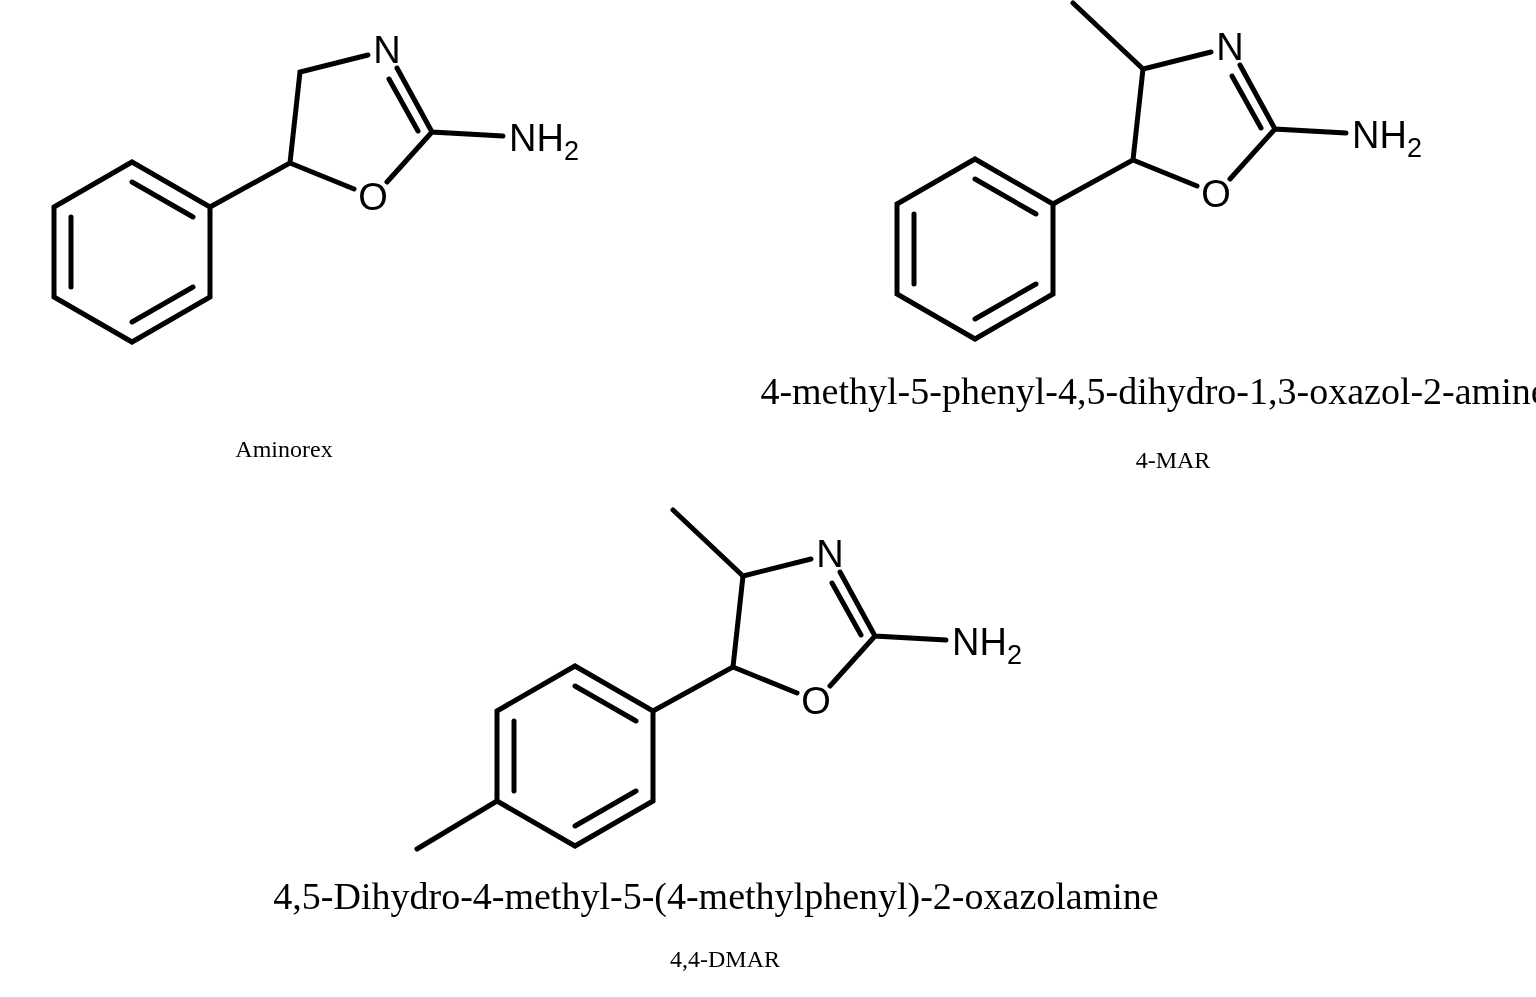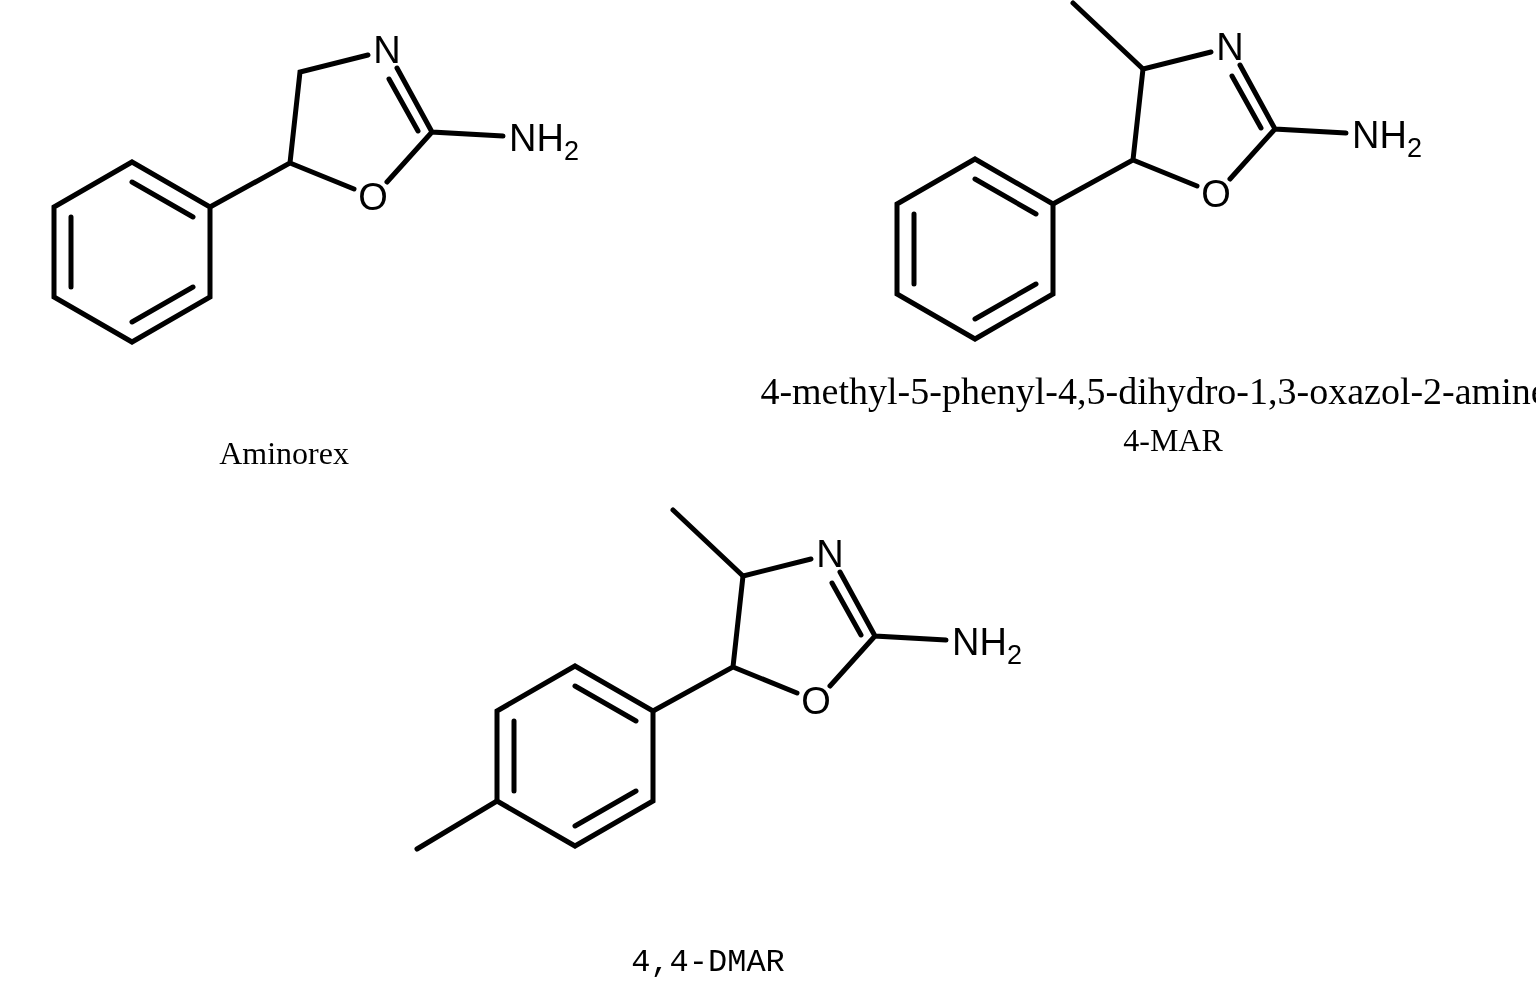--- a/index.html
+++ b/index.html
@@ -33,21 +33,21 @@
   }
   .mol-label {
     position: absolute;
     transform: translateX(-50%);
     white-space: nowrap;
     color: #000000;
     font-family: "Liberation Serif", "DejaVu Serif", serif;
     line-height: 1;
   }
   .iupac { font-size: 38px; }
-  .common { font-size: 32px; }
+  .common { font-size: 24px; }
 </style>
 </head>
 <body>
 
 <div class="canvas">
 
   <svg class="structures" viewBox="0 0 1536 997">
 
     <g>
       <path class="bond" d="M132,162 L210,207 L210,297 L132,342 L54,297 L54,207 Z"></path>
@@ -79,17 +79,18 @@
       <path class="bond" d="M743,576 L673,510"></path>
       <text class="atom" x="830" y="567" text-anchor="middle">N</text>
       <text class="atom" x="816" y="714" text-anchor="middle">O</text>
       <text class="atom" x="952" y="655"><tspan>NH</tspan><tspan class="sub" dy="9">2</tspan></text>
     </g>
   </svg>
 
   <div class="mol-label common" style="left:284px; top:437px;">Aminorex</div>
 
   <div class="mol-label iupac" style="left:1154px; top:372px;">4-methyl-5-phenyl-4,5-dihydro-1,3-oxazol-2-amine</div>
-  <div class="mol-label common" style="left:1173px; top:424px;">4-MAR</div>
+  <div class="mol-label common" style="left:1173px; top:448px;">4-MAR</div>
 
-  <div class="mol-label common" style="left:708px; top:947px;font-family:Liberation Mono, monospace;">4,4-DMAR</div>
+  <div class="mol-label iupac" style="left:716px; top:877px;">4,5-Dihydro-4-methyl-5-(4-methylphenyl)-2-oxazolamine</div>
+  <div class="mol-label common" style="left:725px; top:947px;">4,4-DMAR</div>
 
 </div>
 
 </body></html>

